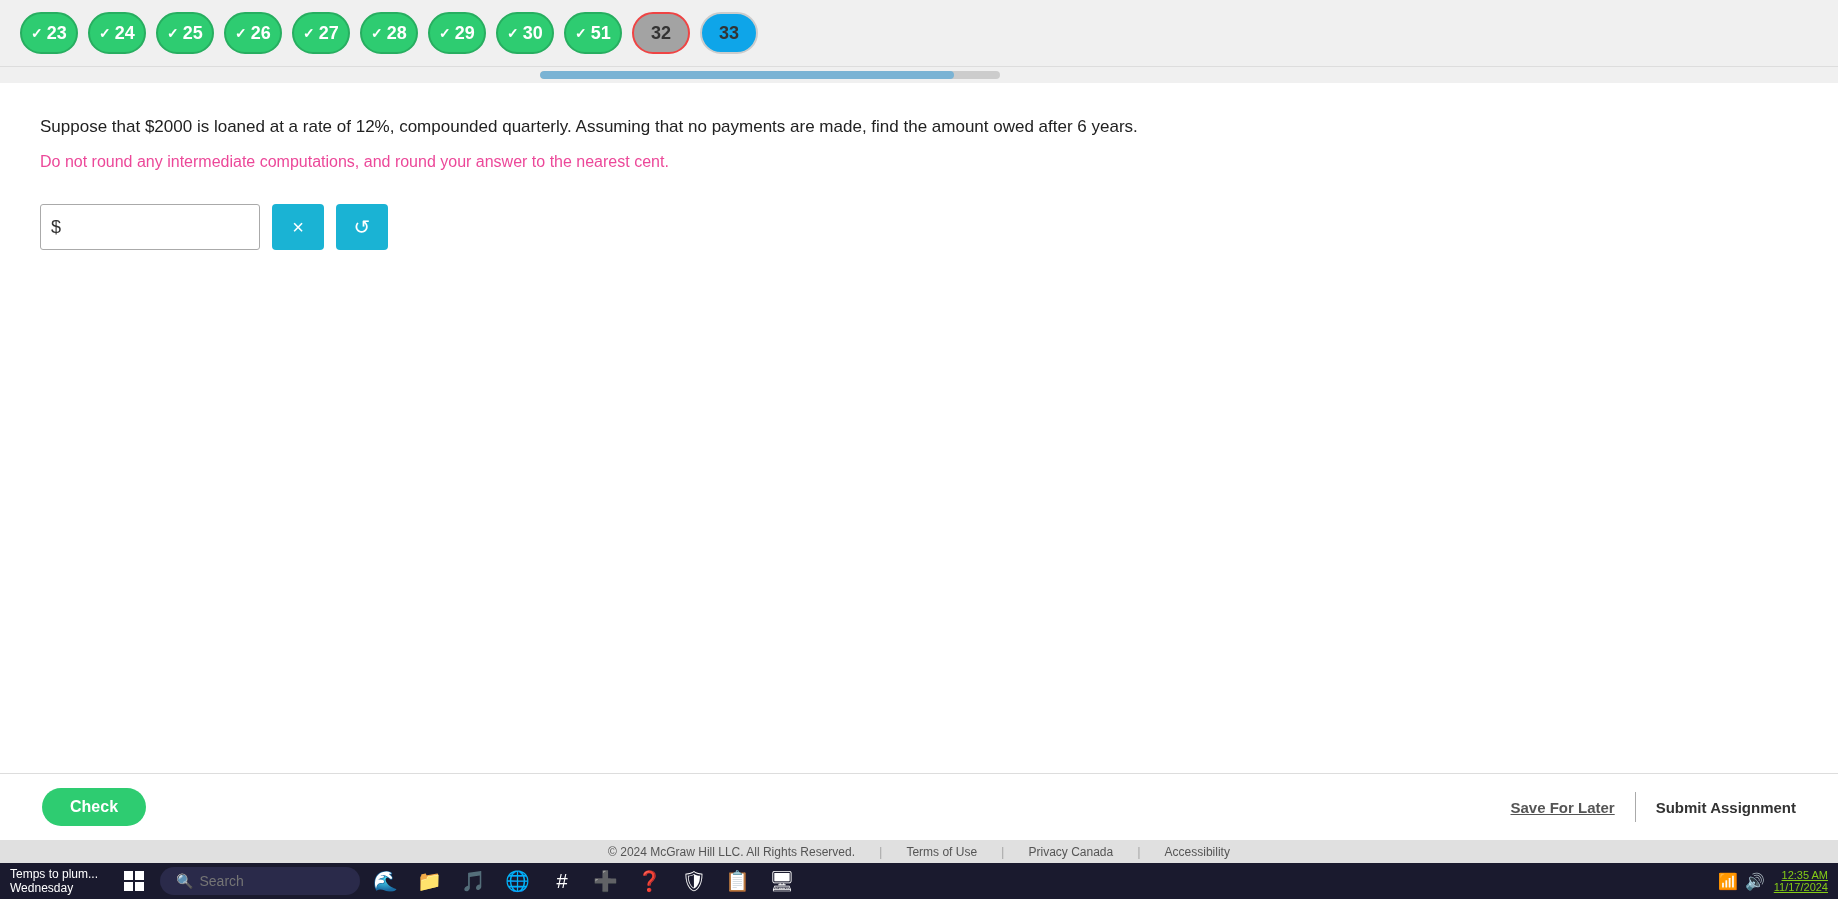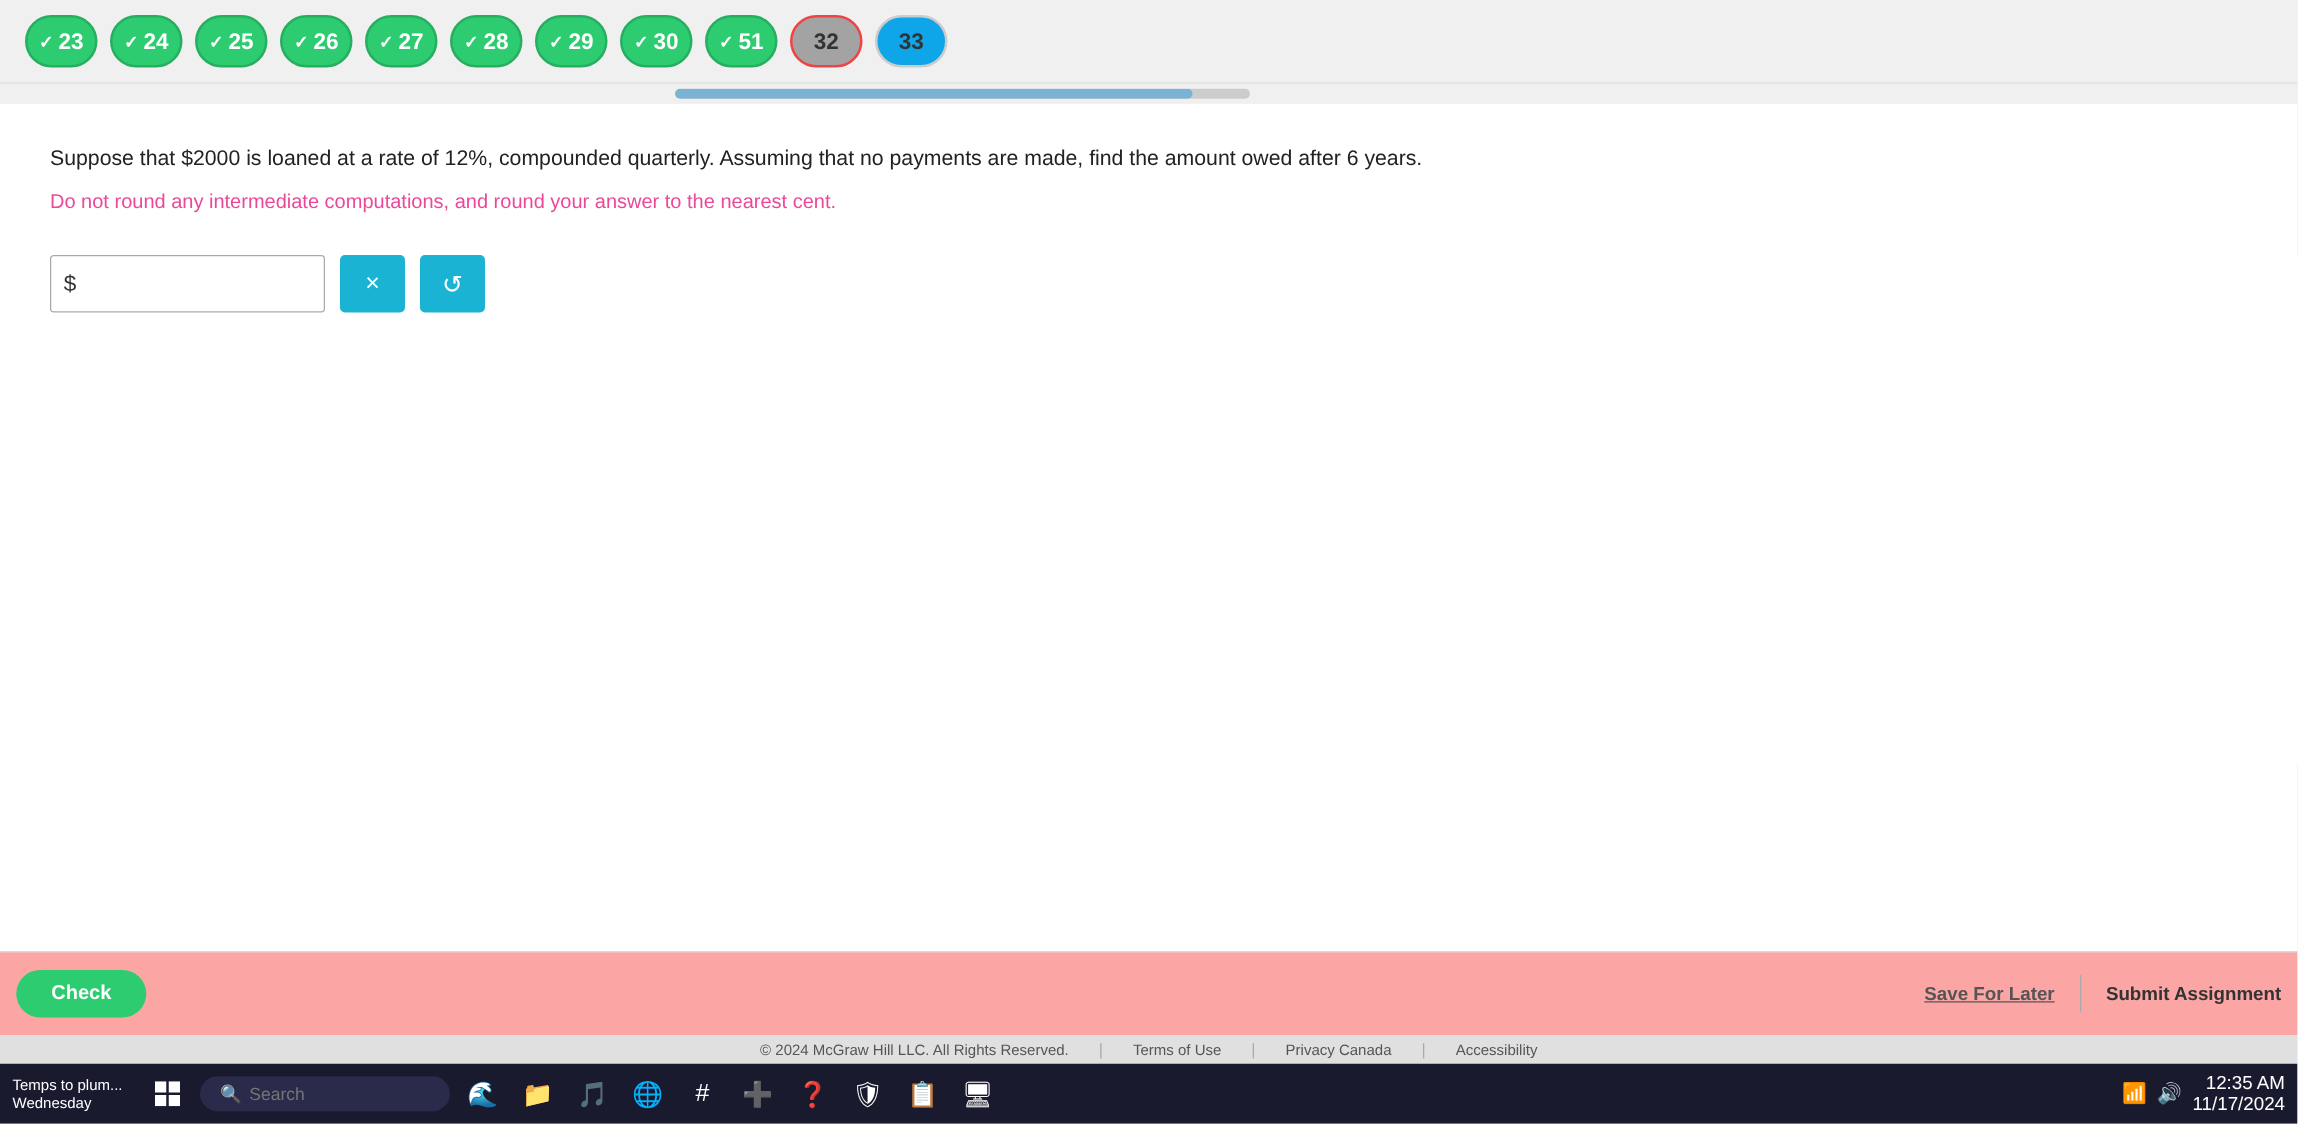--- a/index.html
+++ b/index.html
@@ -160,23 +160,23 @@
       height: 46px;
       font-size: 20px;
       cursor: pointer;
       display: flex;
       align-items: center;
       justify-content: center;
     }
 
     
     .footer-bar {
-      background: #fca5a5;
+      background: #ffffff;
       border-top: 1px solid #ddd;
-      padding: 14px 13px;
+      padding: 14px 42px;
       display: flex;
       align-items: center;
       justify-content: space-between;
     }
 
     .check-button {
       background: #2ecc71;
       color: white;
       border: none;
       border-radius: 20px;
@@ -223,21 +223,21 @@
     }
 
     .footer-bottom a {
       color: #555;
       text-decoration: none;
     }
 
     
     .taskbar {
       background: #1a1a2e;
-      height: 48px;
+      height: 36px;
       display: flex;
       align-items: center;
       padding: 0 10px;
       gap: 8px;
       position: relative;
     }
 
     .taskbar-user {
       color: white;
       font-size: 12px;
@@ -281,23 +281,24 @@
 
     .taskbar-right {
       margin-left: auto;
       display: flex;
       align-items: center;
       gap: 8px;
       color: white;
     }
 
     .taskbar-time {
-      color: #ffffff;
-      font-size: 15px;
+      color: #84cc16;
+      font-size: 11px;
       text-align: right;
+      text-decoration: underline;
     }
 
     .divider-line {
       width: 1px;
       height: 30px;
       background: #aaa;
     }
 
     .separator {
       color: #aaa;

